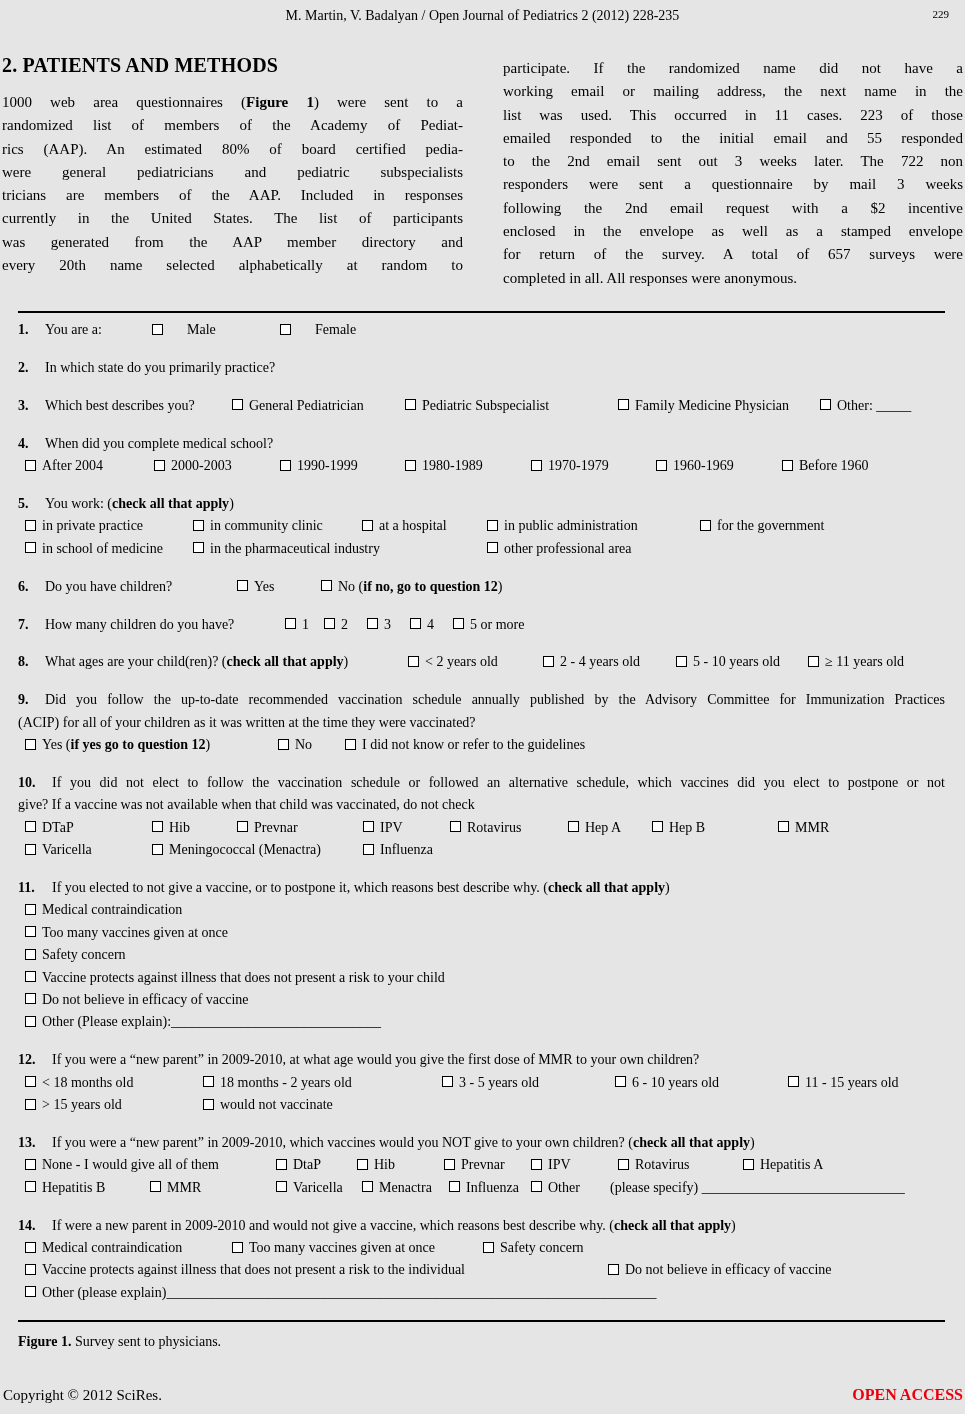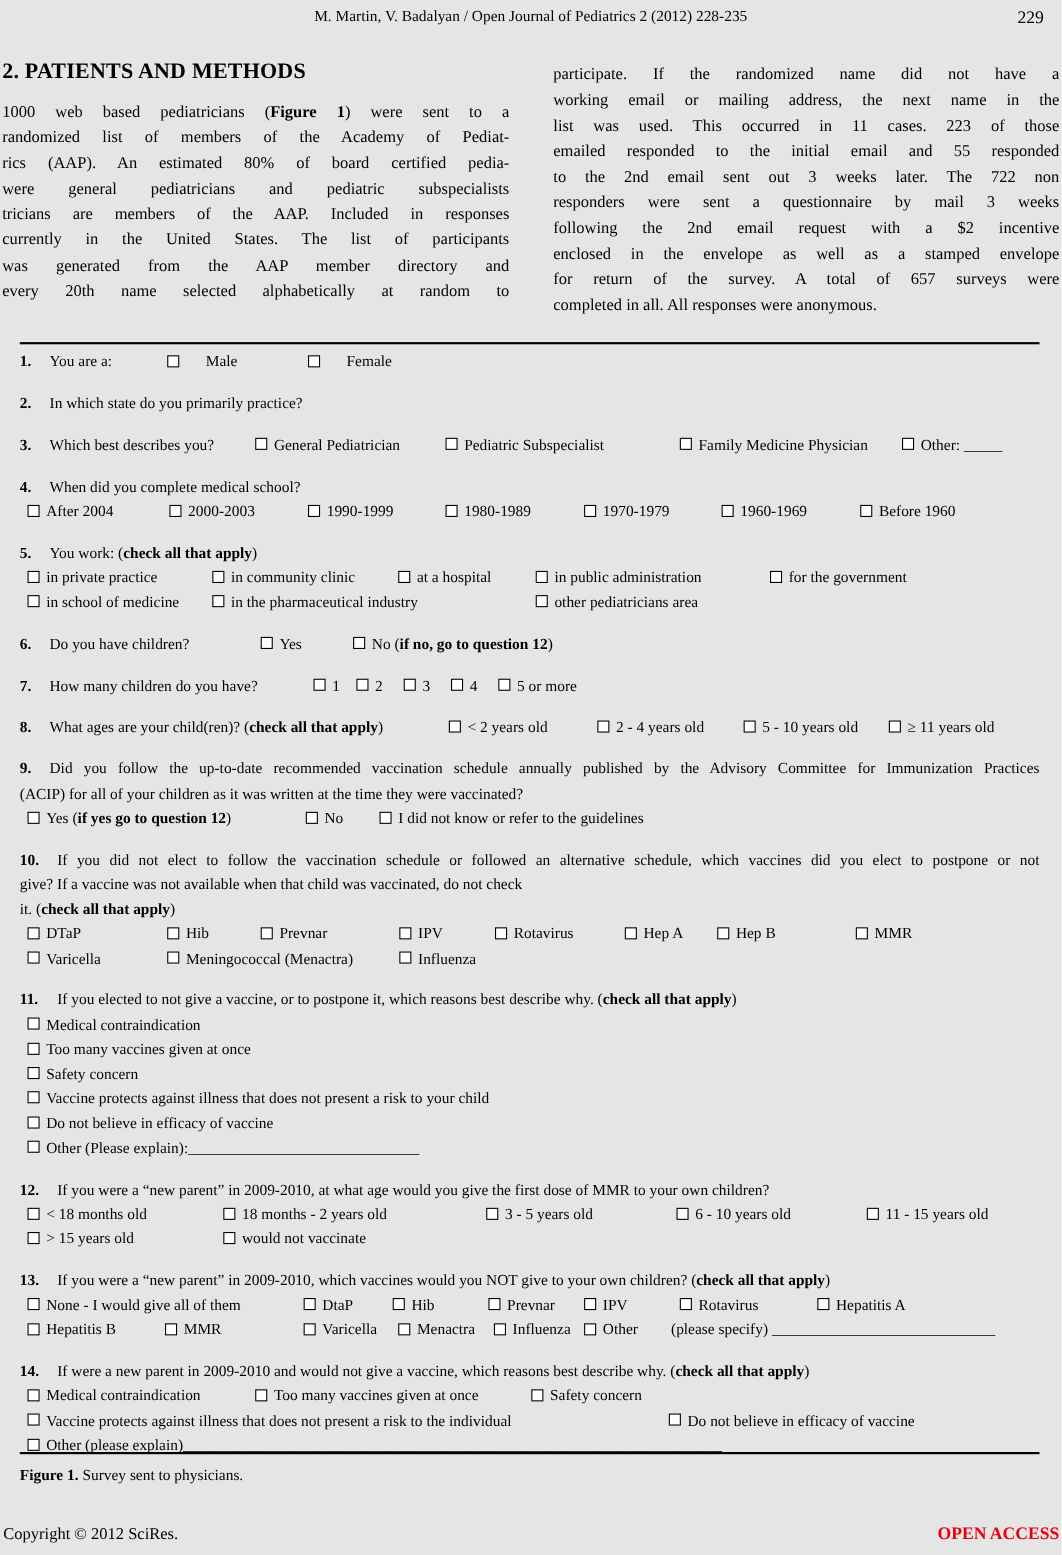--- a/index.html
+++ b/index.html
@@ -1,19 +1,19 @@
 <!DOCTYPE html>
 <html><head>
 <meta charset="utf-8">
 <style>
   html,body{margin:0;padding:0;background:#ffffff;}
   .page{position:relative;width:965px;height:1414px;background:#e5e5e5;overflow:hidden;
         font-family:"Liberation Serif",serif;color:#000;}
   .rhead{position:absolute;top:8px;left:0;width:100%;text-align:center;font-size:14px;}
-  .pnum{position:absolute;top:8px;right:16px;font-size:16px;}
+  .pnum{position:absolute;top:8px;right:16px;font-size:11px;}
   .colL{position:absolute;left:2px;top:54px;width:461px;}
   .colR{position:absolute;left:503px;top:57px;width:460px;}
   .colL h2{font-size:20px;font-weight:bold;margin:0 0 14px 0;letter-spacing:0.2px;}
   .bl{font-size:15px;line-height:23.3px;text-align:justify;text-align-last:justify;}
   .bl.last{text-align-last:left;}
   .survey{position:absolute;left:18px;top:311px;width:927px;height:1011px;
           border-top:2px solid #000;border-bottom:2px solid #000;font-size:14px;box-sizing:border-box;}
   .q{margin-top:15.5px;}
   .q.first{margin-top:6px;}
   .ln{position:relative;height:22.4px;line-height:22.4px;white-space:nowrap;}
@@ -33,21 +33,21 @@
 </head>
 <body>
 
 <div class="page">
 
   <div class="rhead">M. Martin, V. Badalyan / Open Journal of Pediatrics 2 (2012) 228-235</div>
   <div class="pnum">229</div>
 
   <div class="colL">
     <h2>2. PATIENTS AND METHODS</h2>
-    <div class="bl"><span>1000 web based pediatricians (</span><b>Figure 1</b><span>) were sent to a</span></div>
+    <div class="bl"><span>1000 web area questionnaires (</span><b>Figure 1</b><span>) were sent to a</span></div>
     <div class="bl">randomized list of members of the Academy of Pediat-</div>
     <div class="bl">rics (AAP). An estimated 80% of board certified pedia-</div>
     <div class="bl">were general pediatricians and pediatric subspecialists</div>
     <div class="bl">tricians are members of the AAP. Included in responses</div>
     <div class="bl">currently in the United States. The list of participants</div>
     <div class="bl">was generated from the AAP member directory and</div>
     <div class="bl">every 20th name selected alphabetically at random to</div>
   </div>
 
   <div class="colR">
@@ -105,21 +105,21 @@
       <div class="ln">
         <span class="opt" style="left:7px"><span class="cb"></span><span>in private practice</span></span>
         <span class="opt" style="left:175px"><span class="cb"></span><span>in community clinic</span></span>
         <span class="opt" style="left:344px"><span class="cb"></span><span>at a hospital</span></span>
         <span class="opt" style="left:469px"><span class="cb"></span><span>in public administration</span></span>
         <span class="opt" style="left:682px"><span class="cb"></span><span>for the government</span></span>
       </div>
       <div class="ln">
         <span class="opt" style="left:7px"><span class="cb"></span><span>in school of medicine</span></span>
         <span class="opt" style="left:175px"><span class="cb"></span><span>in the pharmaceutical industry</span></span>
-        <span class="opt" style="left:469px"><span class="cb"></span><span>other pediatricians area</span></span>
+        <span class="opt" style="left:469px"><span class="cb"></span><span>other professional area</span></span>
       </div>
     </div>
 
     <div class="q">
       <div class="ln">
         <span class="qn">6.</span><span>Do you have children?</span>
         <span class="opt" style="left:219px"><span class="cb"></span><span>Yes</span></span>
         <span class="opt" style="left:303px"><span class="cb"></span><span><span>No (</span><b>if no, go to question 12</b><span>)</span></span></span>
       </div>
     </div>
@@ -151,21 +151,20 @@
       <div class="ln">
         <span class="opt" style="left:7px"><span class="cb"></span><span><span>Yes (</span><b>if yes go to question 12</b><span>)</span></span></span>
         <span class="opt" style="left:260px"><span class="cb"></span><span>No</span></span>
         <span class="opt" style="left:327px"><span class="cb"></span><span>I did not know or refer to the guidelines</span></span>
       </div>
     </div>
 
     <div class="q">
       <div class="ln jfull"><span class="qn2">10.</span><span>If you did not elect to follow the vaccination schedule or followed an alternative schedule, which vaccines did you elect to postpone or not</span></div>
       <div class="ln"><span>give? If a vaccine was not available when that child was vaccinated, do not check</span></div>
-      <div class="ln"><span><span>it. (</span><b>check all that apply</b><span>)</span></span></div>
       <div class="ln">
         <span class="opt" style="left:7px"><span class="cb"></span><span>DTaP</span></span>
         <span class="opt" style="left:134px"><span class="cb"></span><span>Hib</span></span>
         <span class="opt" style="left:219px"><span class="cb"></span><span>Prevnar</span></span>
         <span class="opt" style="left:345px"><span class="cb"></span><span>IPV</span></span>
         <span class="opt" style="left:432px"><span class="cb"></span><span>Rotavirus</span></span>
         <span class="opt" style="left:550px"><span class="cb"></span><span>Hep A</span></span>
         <span class="opt" style="left:634px"><span class="cb"></span><span>Hep B</span></span>
         <span class="opt" style="left:760px"><span class="cb"></span><span>MMR</span></span>
       </div>

